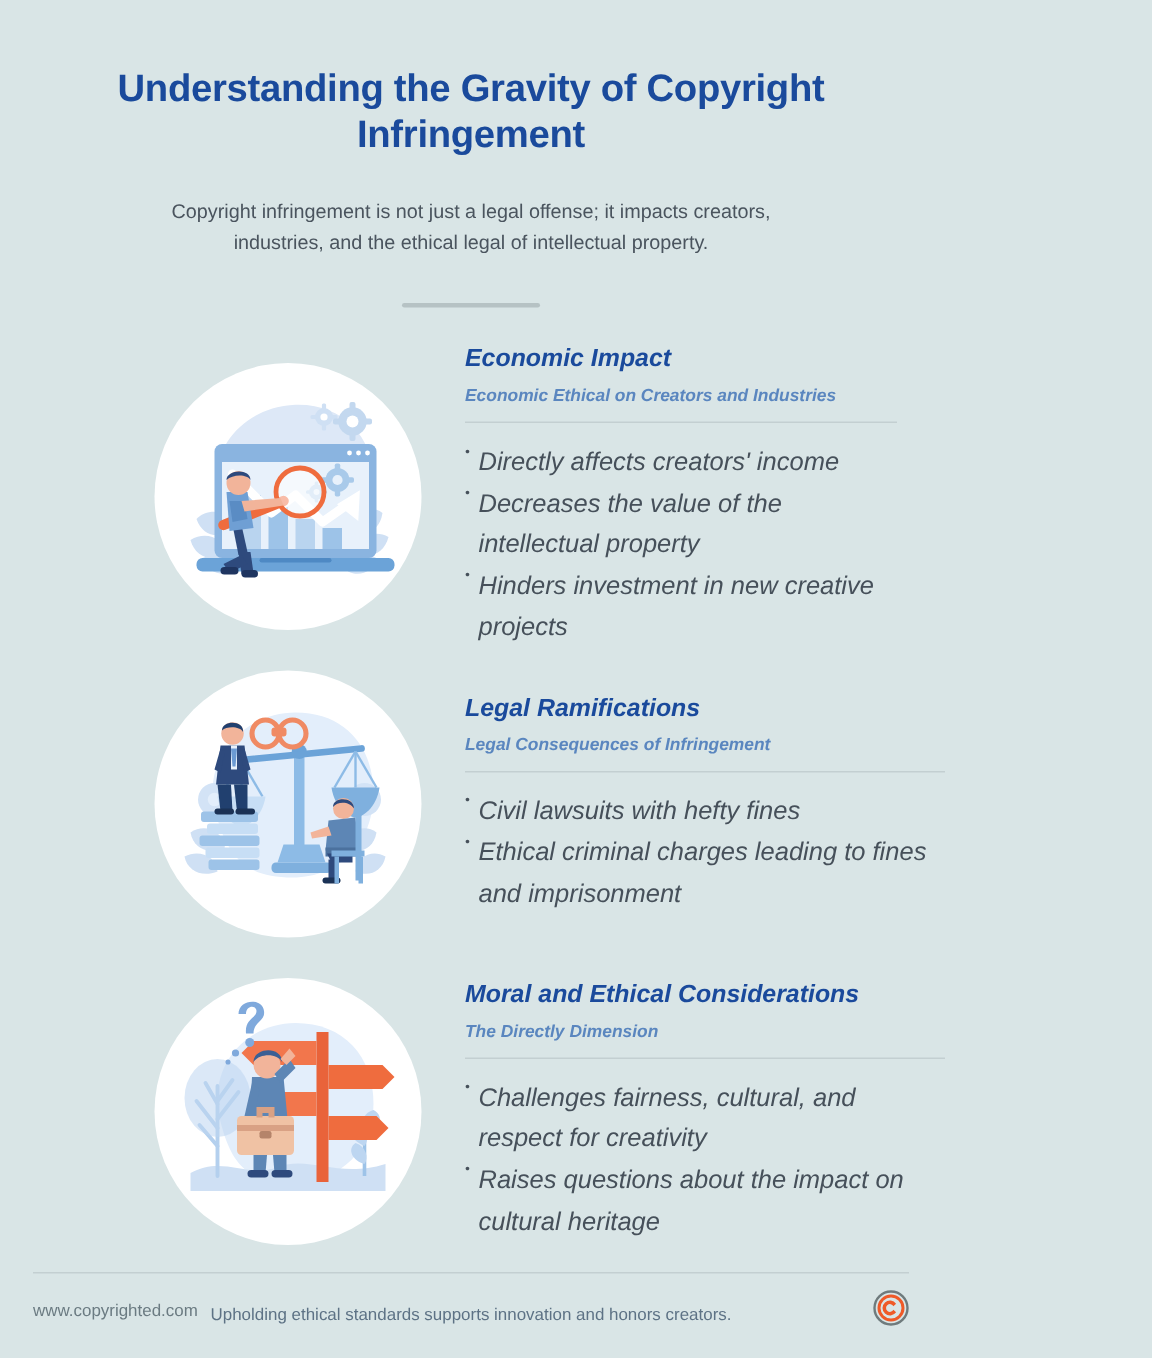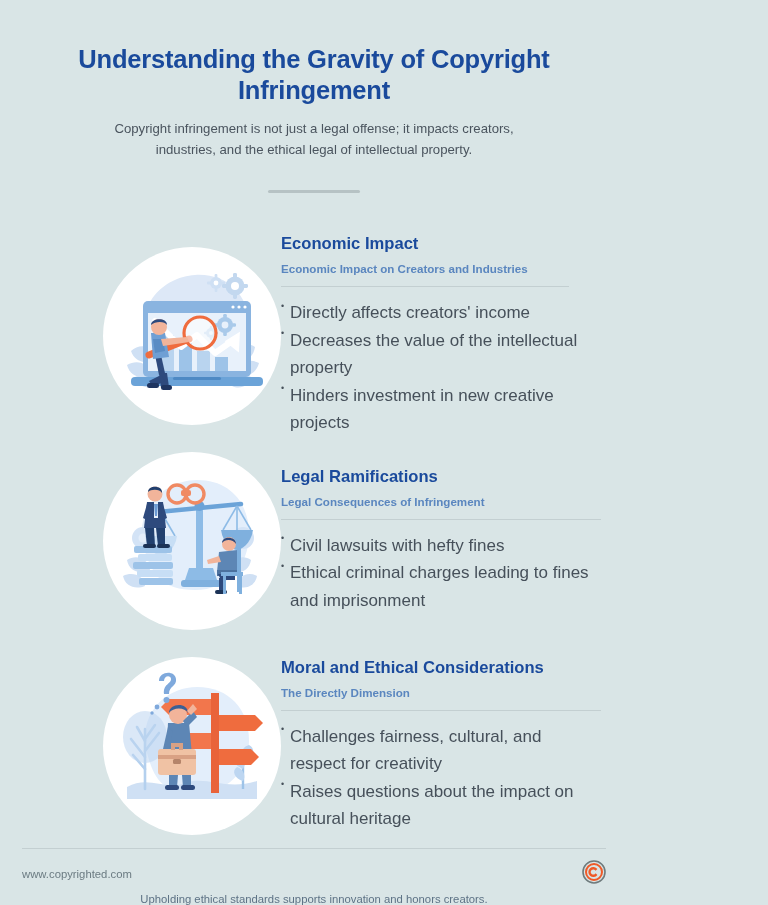--- a/index.html
+++ b/index.html
@@ -15,39 +15,38 @@
     position: relative;
     overflow: hidden;
   }
 
   .page {
     width: 628px;
     height: 905px;
     position: relative;
     display: flex;
     flex-direction: column;
-    justify-content: space-between;
   }
 
   
   .header {
     padding-top: 44px;
     text-align: center;
   }
 
   .main-title {
     font-size: 25.5px;
     font-weight: bold;
     color: #1a4a9c;
     letter-spacing: -0.2px;
     line-height: 1.2;
   }
 
   .subtitle {
-    margin-top: 14px;
+    margin-top: 26px;
     font-size: 13.2px;
     color: #4a545e;
     line-height: 1.55;
     font-weight: normal;
   }
 
   .header-rule {
     width: 92px;
     height: 3px;
     background: #b6c2c4;
@@ -78,22 +77,24 @@
     position: relative;
     overflow: hidden;
     display: flex;
     align-items: center;
     justify-content: center;
   }
 
   .illus-wrap svg { display: block; }
 
   .section-text {
+    margin-left: 29px;
     flex: 1 1 auto;
     padding-right: 30px;
+    font-style: italic;
   }
 
   .sec-title {
     font-size: 16.6px;
     font-weight: bold;
     color: #1a4a9c;
     line-height: 1.25;
   }
 
   .sec-subtitle {
@@ -273,21 +274,21 @@
             <path d="M48 86 L62 86 L66 110 L50 112 Z" fill="#6f9fd4"></path>
             <path d="M50 92 L60 92 L62 104 L52 106 Z" fill="#5a8cc4"></path>
             <circle cx="56" cy="80" r="8" fill="#f2b49a"></circle>
             <path d="M48 78 C48 71 64 70 64 78 C62 74 52 74 48 78 Z" fill="#2e4a7d"></path>
             <path d="M58 92 L84 90 L86 95 L60 99 Z" fill="#f2b49a"></path>
           </g>
         </svg>
       </div>
       <div class="section-text">
         <div class="sec-title">Economic Impact</div>
-        <div class="sec-subtitle">Economic Impact on Creators and Industries</div>
+        <div class="sec-subtitle">Economic Ethical on Creators and Industries</div>
         <div class="sec-rule w1"></div>
         <ul class="bullets">
           <li>Directly affects creators' income</li>
           <li>Decreases the value of the intellectual property</li>
           <li>Hinders investment in new creative projects</li>
         </ul>
       </div>
     </div>
 
     <div class="section">

